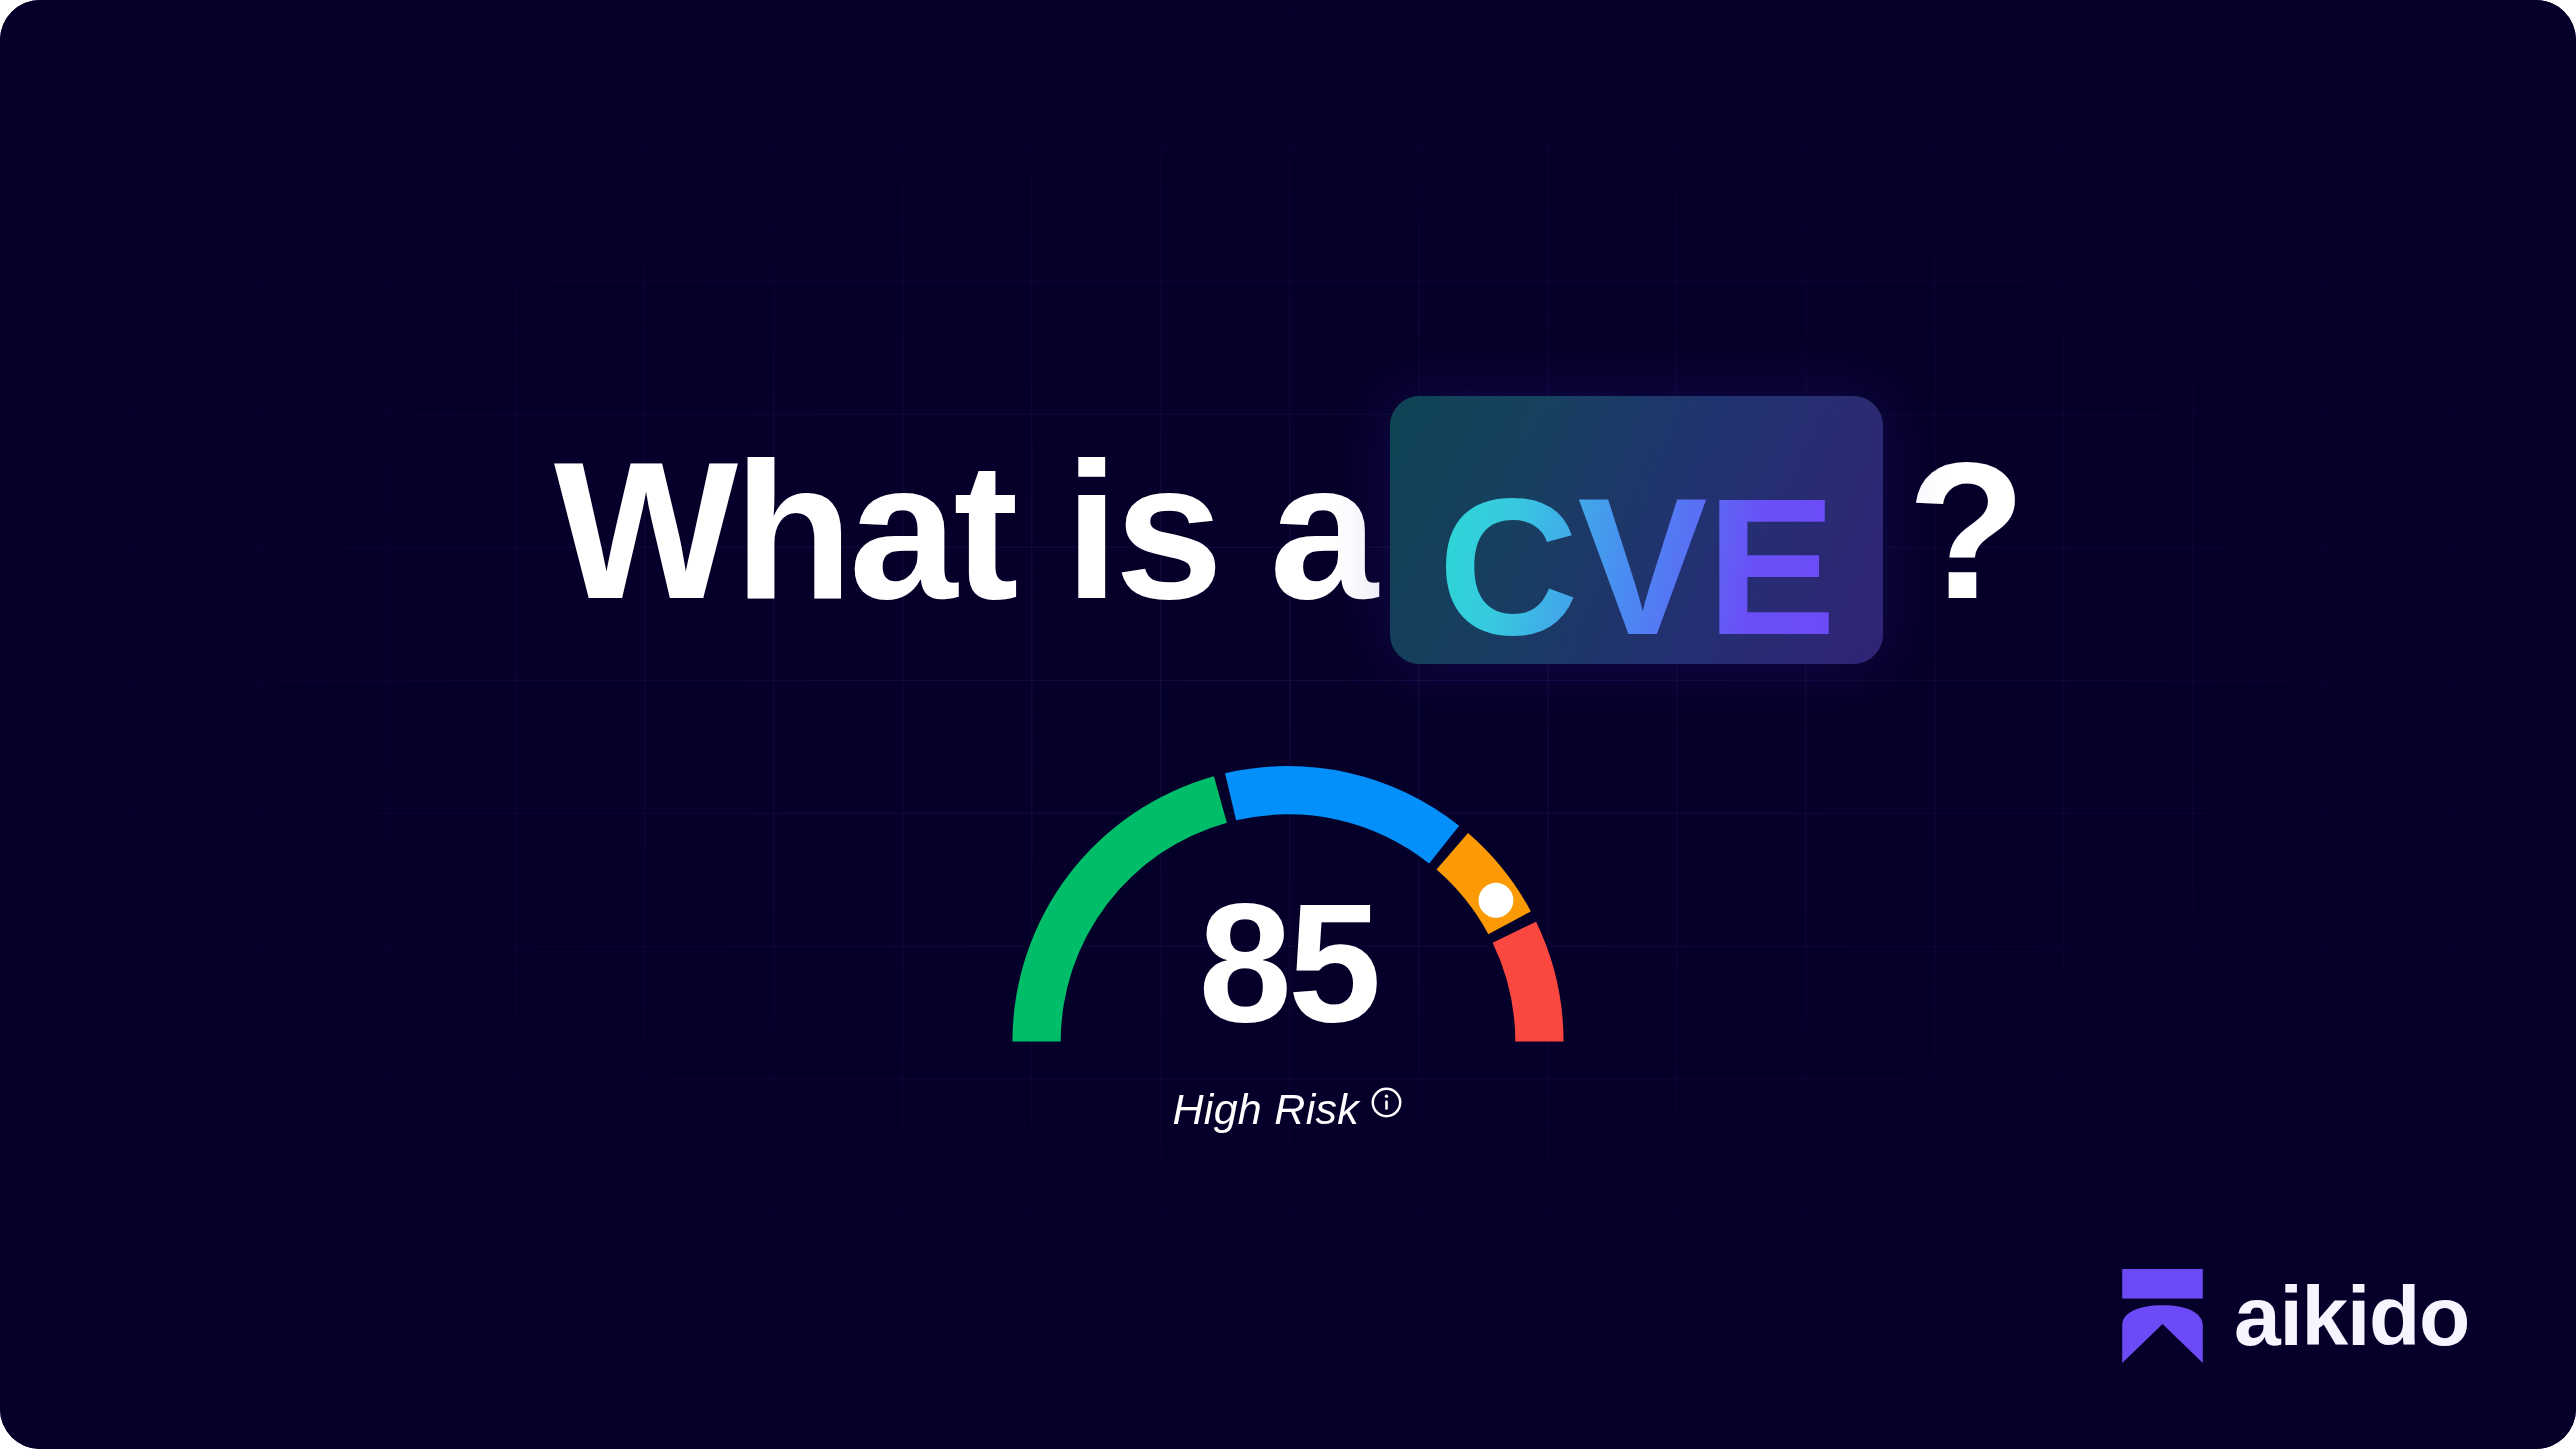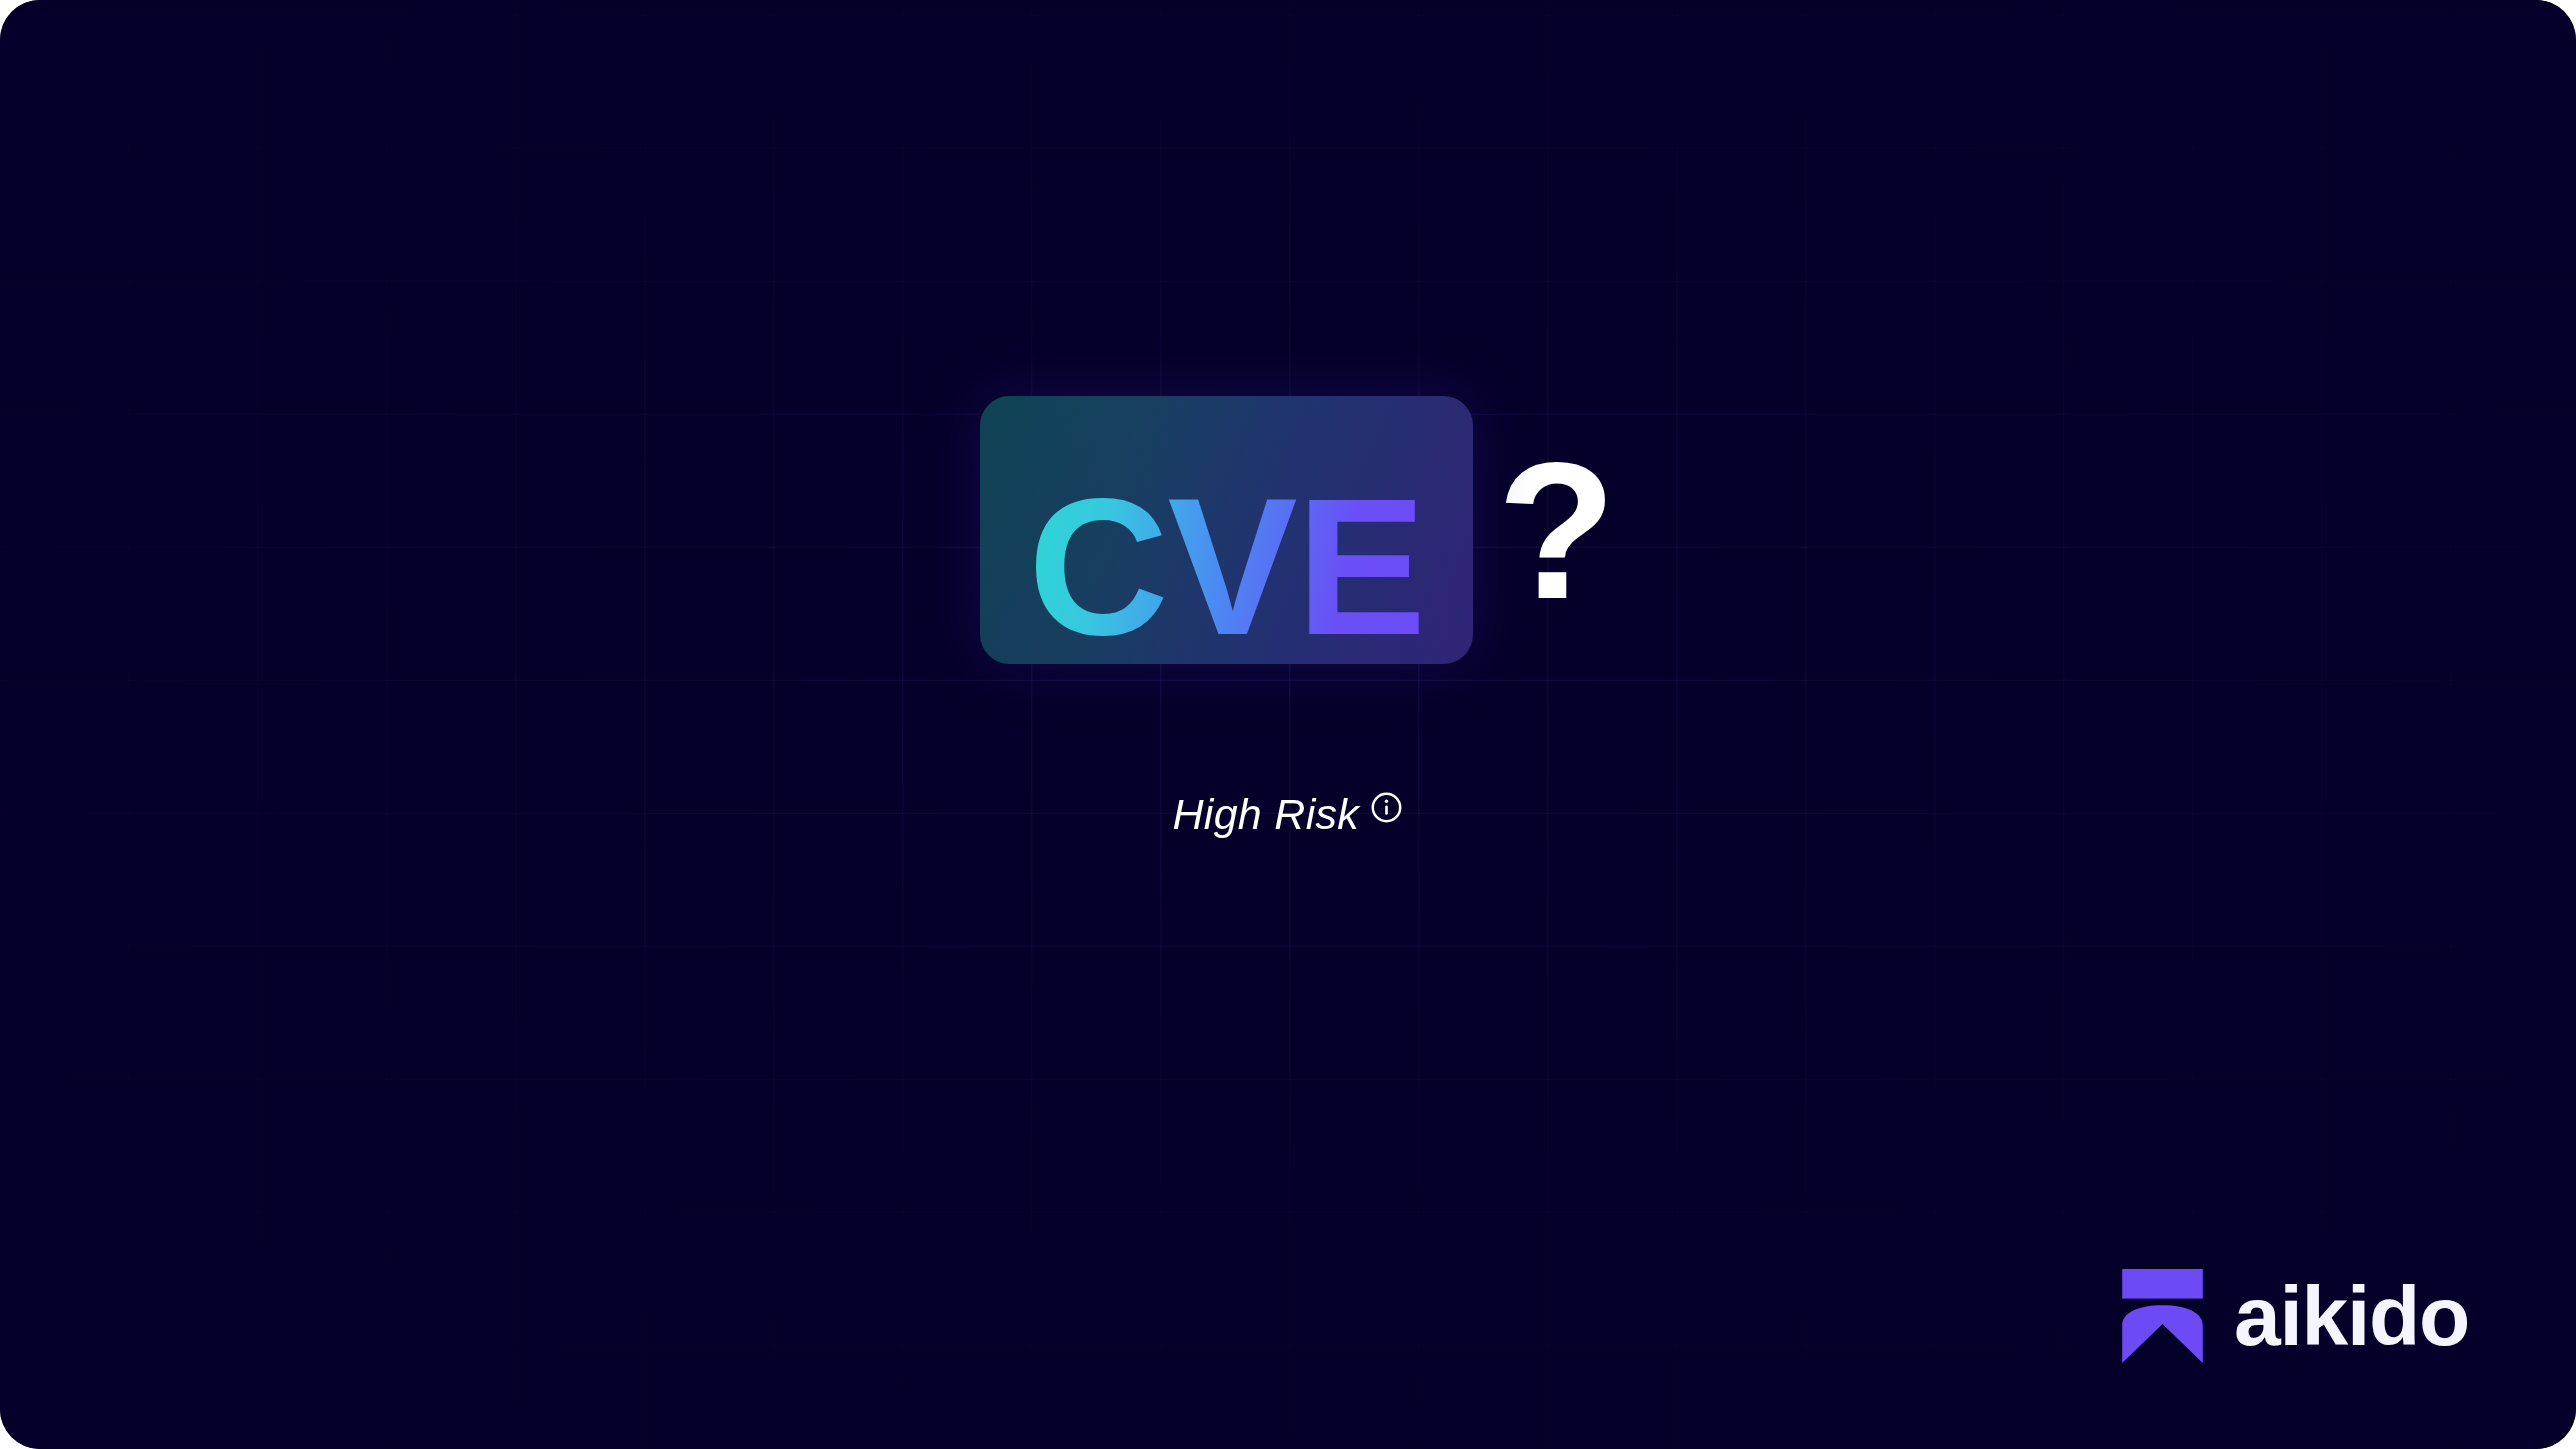--- a/index.html
+++ b/index.html
@@ -145,28 +145,41 @@
 </style>
 </head>
 <body>
 
 <div id="canvas">
 
   <div id="grid"></div>
   <div id="vignette"></div>
 
   <div id="headline">
+    <span class="hl-text">What is a</span>
     <span id="cve-chip">
       <span class="cve-word">CVE</span>
     </span>
     <span class="hl-text hl-q">?</span>
   </div>
 
   <div id="gauge-block">
 
+    <div id="gauge-wrap">
+      <svg id="gauge-svg" viewBox="0 0 900 440">
+        <g id="gauge-segments">
+            <path d="M 39 422.99999999999994 A 411 411 0 0 1 339.47395372712583 27.140185046162458 L 358.836180811425 96.48788985559389 A 339 339 0 0 0 111 422.99999999999994 Z" fill="#00BD69"></path>
+            <path d="M 356.14779238452047 22.859070919131113 A 411 411 0 0 1 705.2917376943856 100.90198903907981 L 660.5690975143472 157.32791796654027 A 339 339 0 0 0 372.5890550324877 92.95675192599867 Z" fill="#0390FA"></path>
+            <path d="M 718.5558682399333 111.87503212712807 A 411 411 0 0 1 812.2157187987118 228.7816356388188 L 748.7618702500324 262.8052907093907 A 339 339 0 0 0 671.5095847526458 166.37867613405456 Z" fill="#FB9A04"></path>
+            <path d="M 820.0310150463015 244.1200181579734 A 411 411 0 0 1 861 423 L 789 423 A 339 339 0 0 0 755.2080635053436 275.456657312781 Z" fill="#FA4840"></path>
+          </g>
+        <circle id="gauge-dot" r="26" fill="#FFFFFF" cx="760.1552153529608" cy="212.21873330545108"></circle>
+      </svg>
+      <div id="gauge-value" style="bottom: 6px;">85</div>
+    </div>
 
     <div id="risk-row">
       <span>High Risk</span>
       <span>
         <svg id="info-icon" width="35" height="35" viewBox="0 0 24 24" fill="none">
           <circle cx="12" cy="12" r="9.4" stroke="#FFFFFF" stroke-width="1.7"></circle>
           <rect x="11.1" y="10.6" width="1.8" height="6.4" rx="0.8" fill="#FFFFFF"></rect>
           <circle cx="12" cy="7.7" r="1.15" fill="#FFFFFF"></circle>
         </svg>
       </span>

